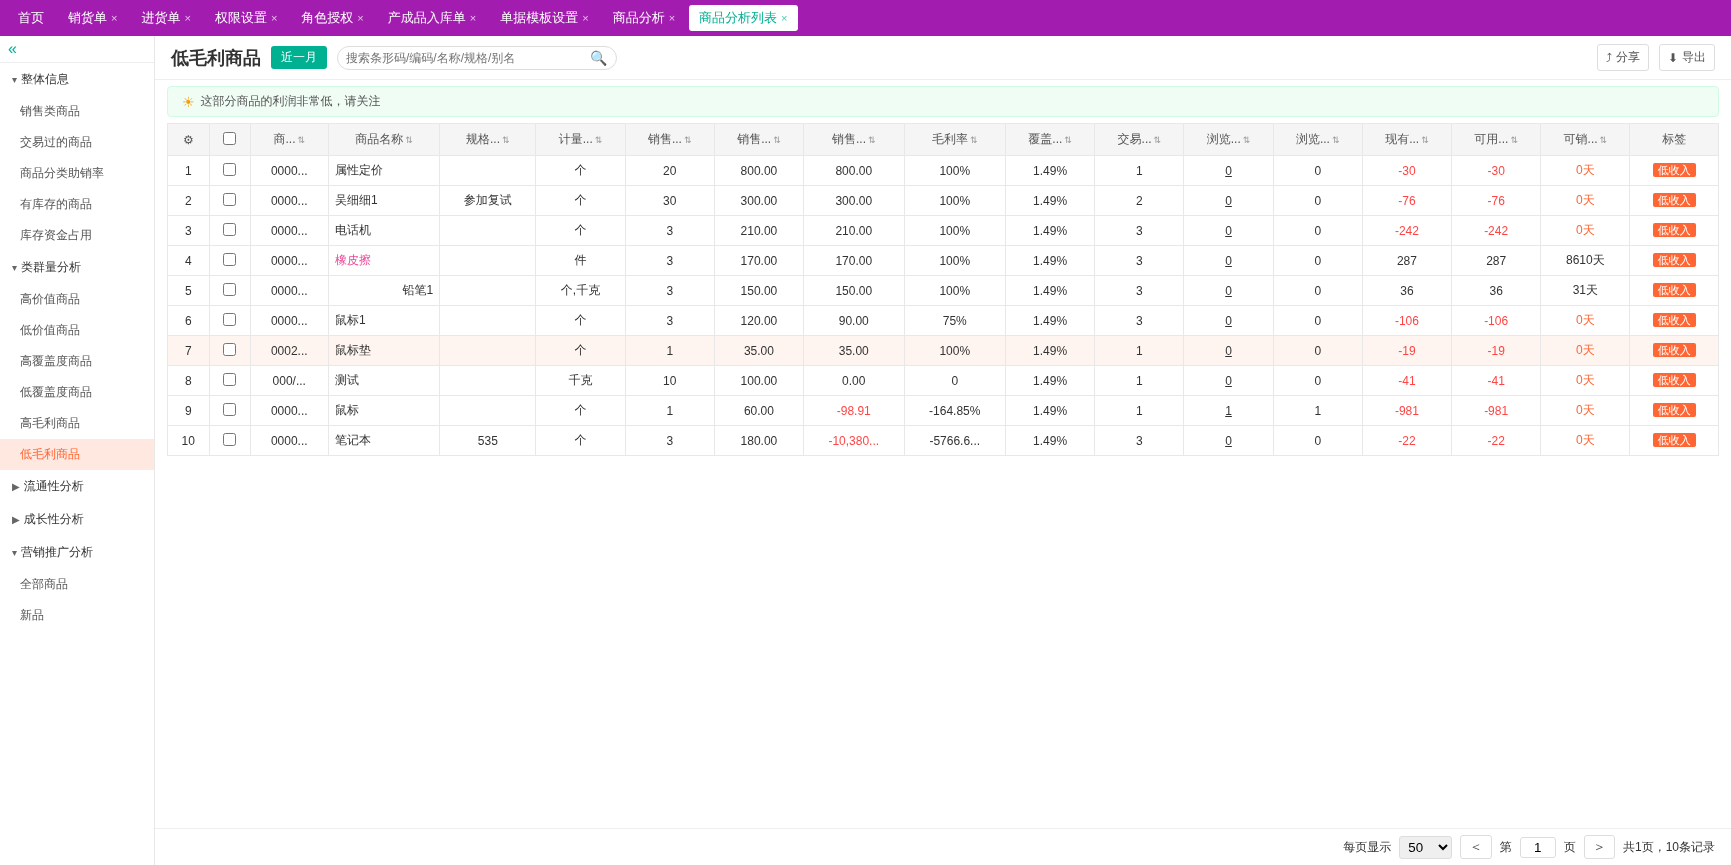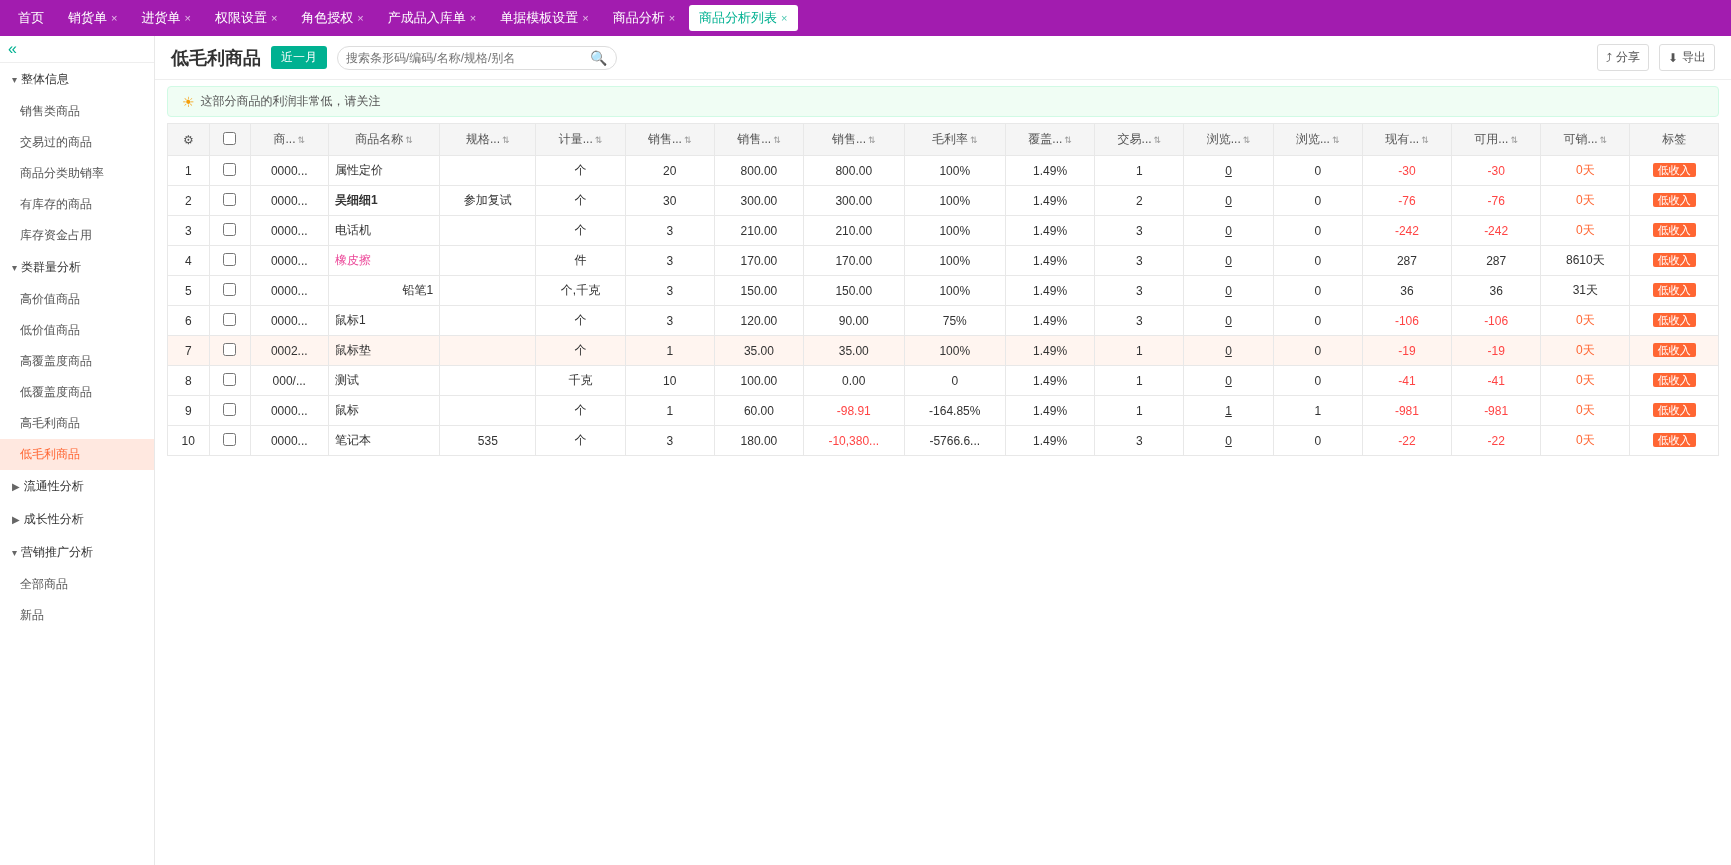--- a/index.html
+++ b/index.html
@@ -377,21 +377,21 @@
     <td>0</td>
     <td style="color:#ff4444">-30</td>
     <td style="color:#ff4444">-30</td>
     <td style="color:#ff6633">0天</td>
     <td><span class="tag-badge">低收入</span></td>
   </tr>
             <tr>
     <td>2</td>
     <td><input type="checkbox" style=""></td>
     <td>0000...</td>
-    <td style="text-align:left; cursor:pointer; color:#333;font-weight:bold;">吴细细1</td>
+    <td style="text-align:left; cursor:pointer; color:#333;">吴细细1</td>
     <td>参加复试</td>
     <td>个</td>
     <td>30</td>
     <td>300.00</td>
     <td style="">300.00</td>
     <td>100%</td>
     <td>1.49%</td>
     <td>2</td>
     <td><span class="link-underline">0</span></td>
     <td>0</td>
@@ -558,14 +558,28 @@
     <td style="color:#ff4444">-22</td>
     <td style="color:#ff4444">-22</td>
     <td style="color:#ff6633">0天</td>
     <td><span class="tag-badge">低收入</span></td>
   </tr>
           </tbody>
       </table>
     </div>
 
 
+    <div class="pagination-bar">
+      <span>每页显示</span>
+      <select>
+        <option>50</option>
+        <option>100</option>
+        <option>200</option>
+      </select>
+      <button class="page-nav-btn">＜</button>
+      <span>第</span>
+      <input class="page-input" type="text" value="1" style="">
+      <span>页</span>
+      <button class="page-nav-btn">＞</button>
+      <span>共1页，10条记录</span>
+    </div>
   </div>
 </div>
 
 </body></html>

